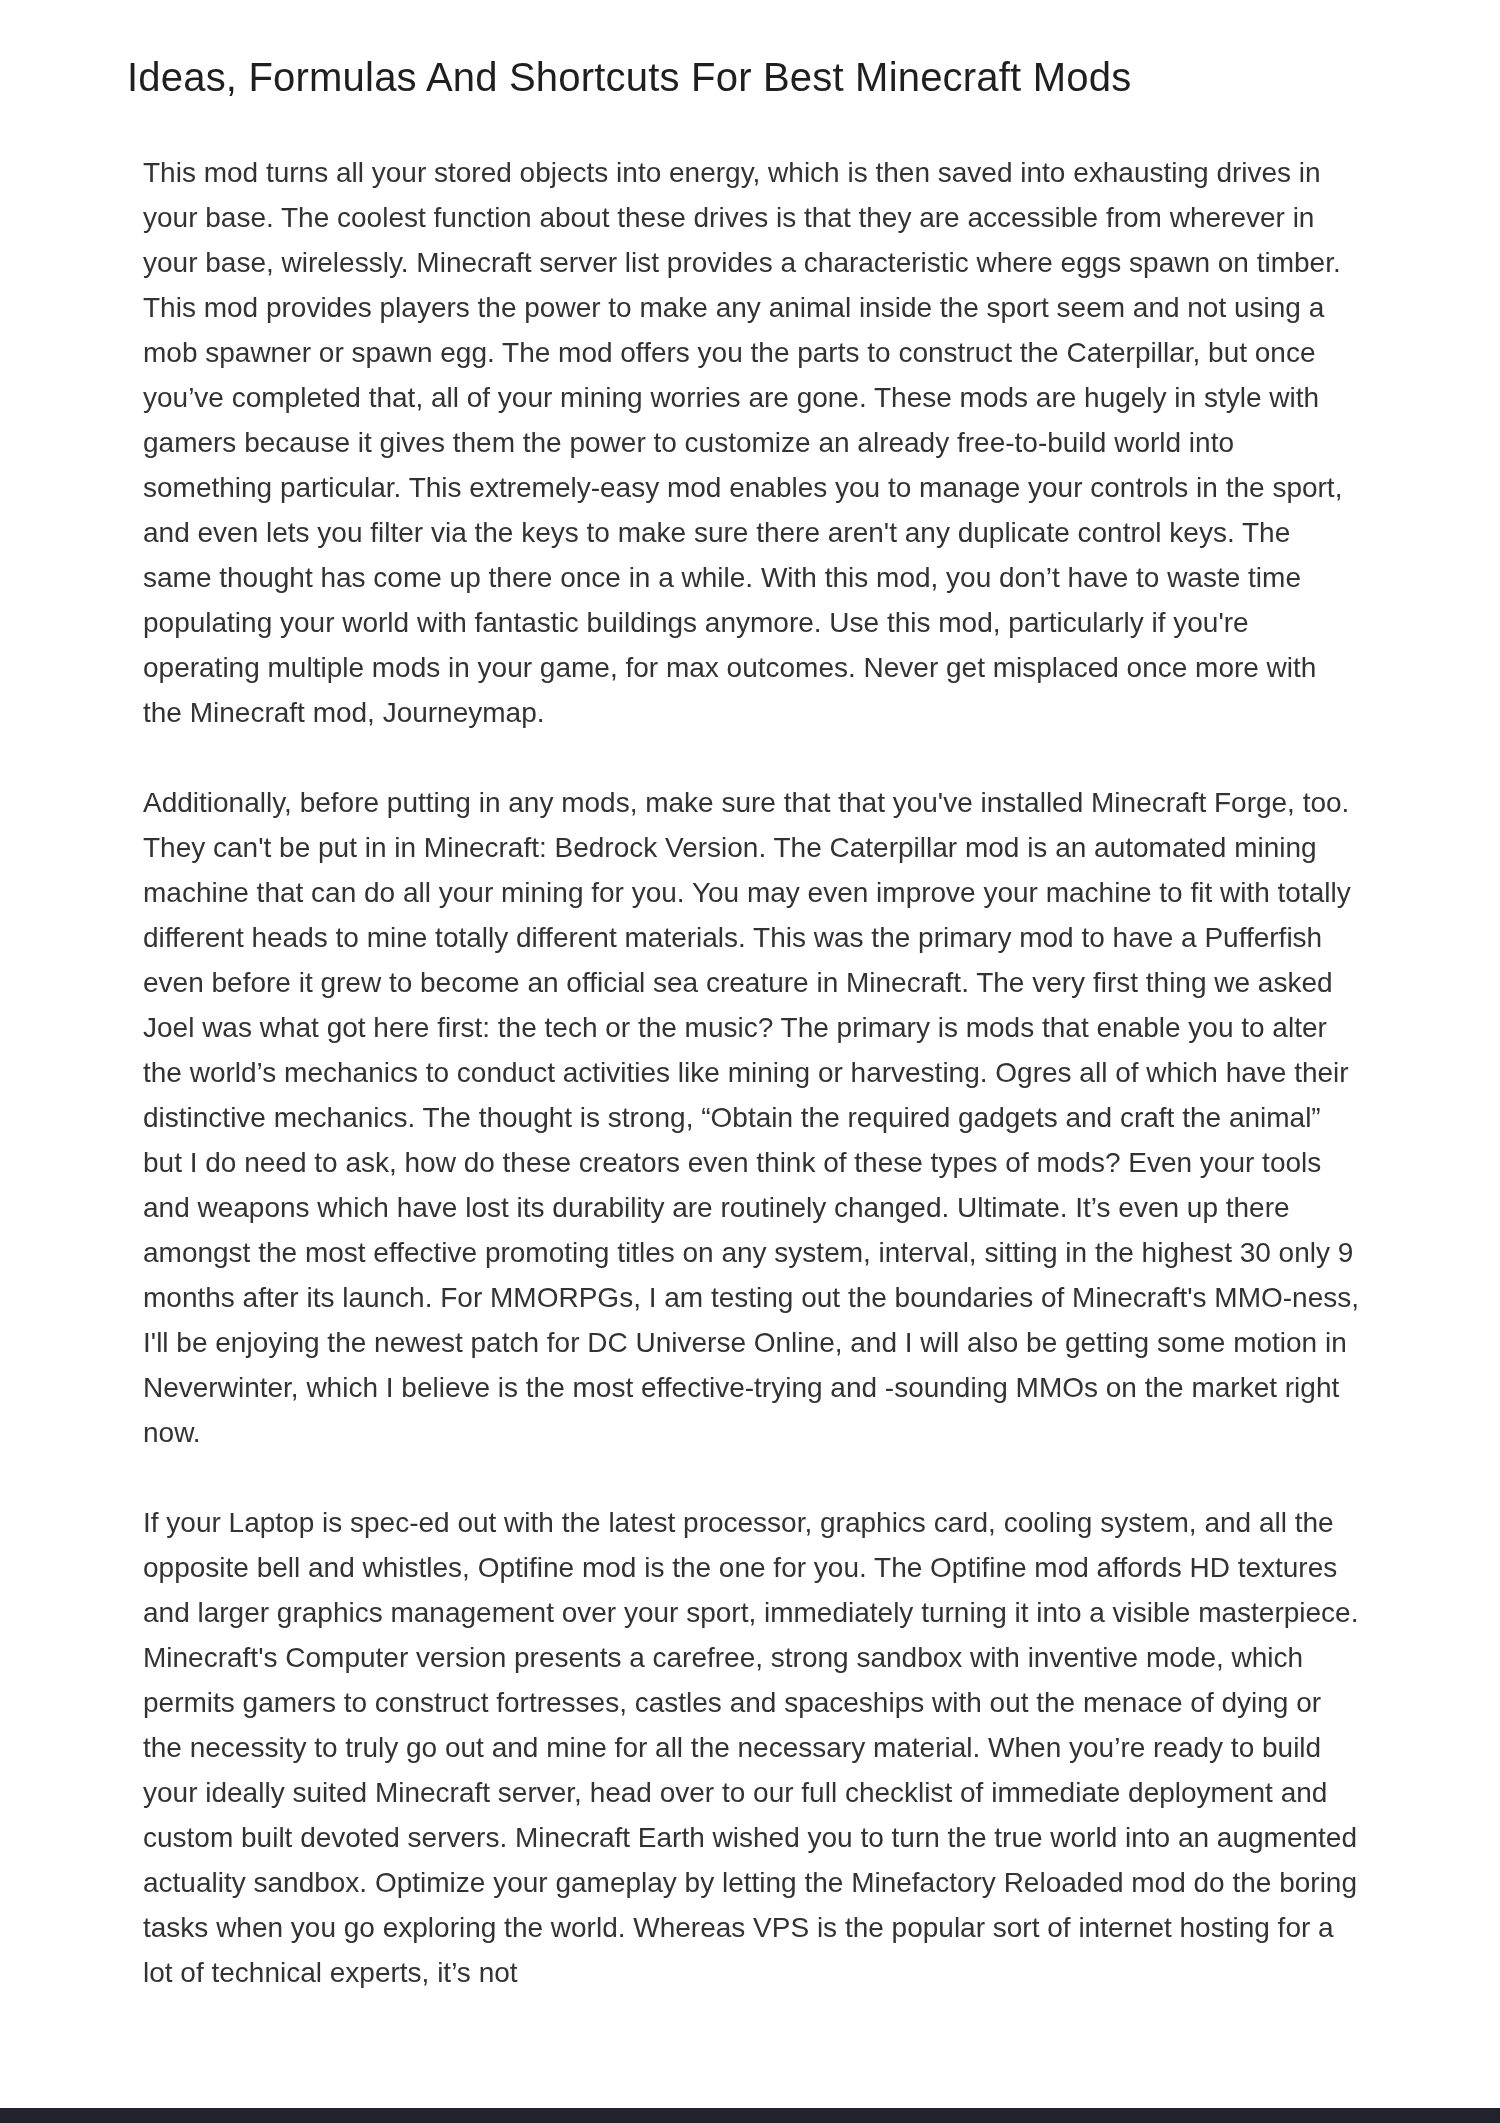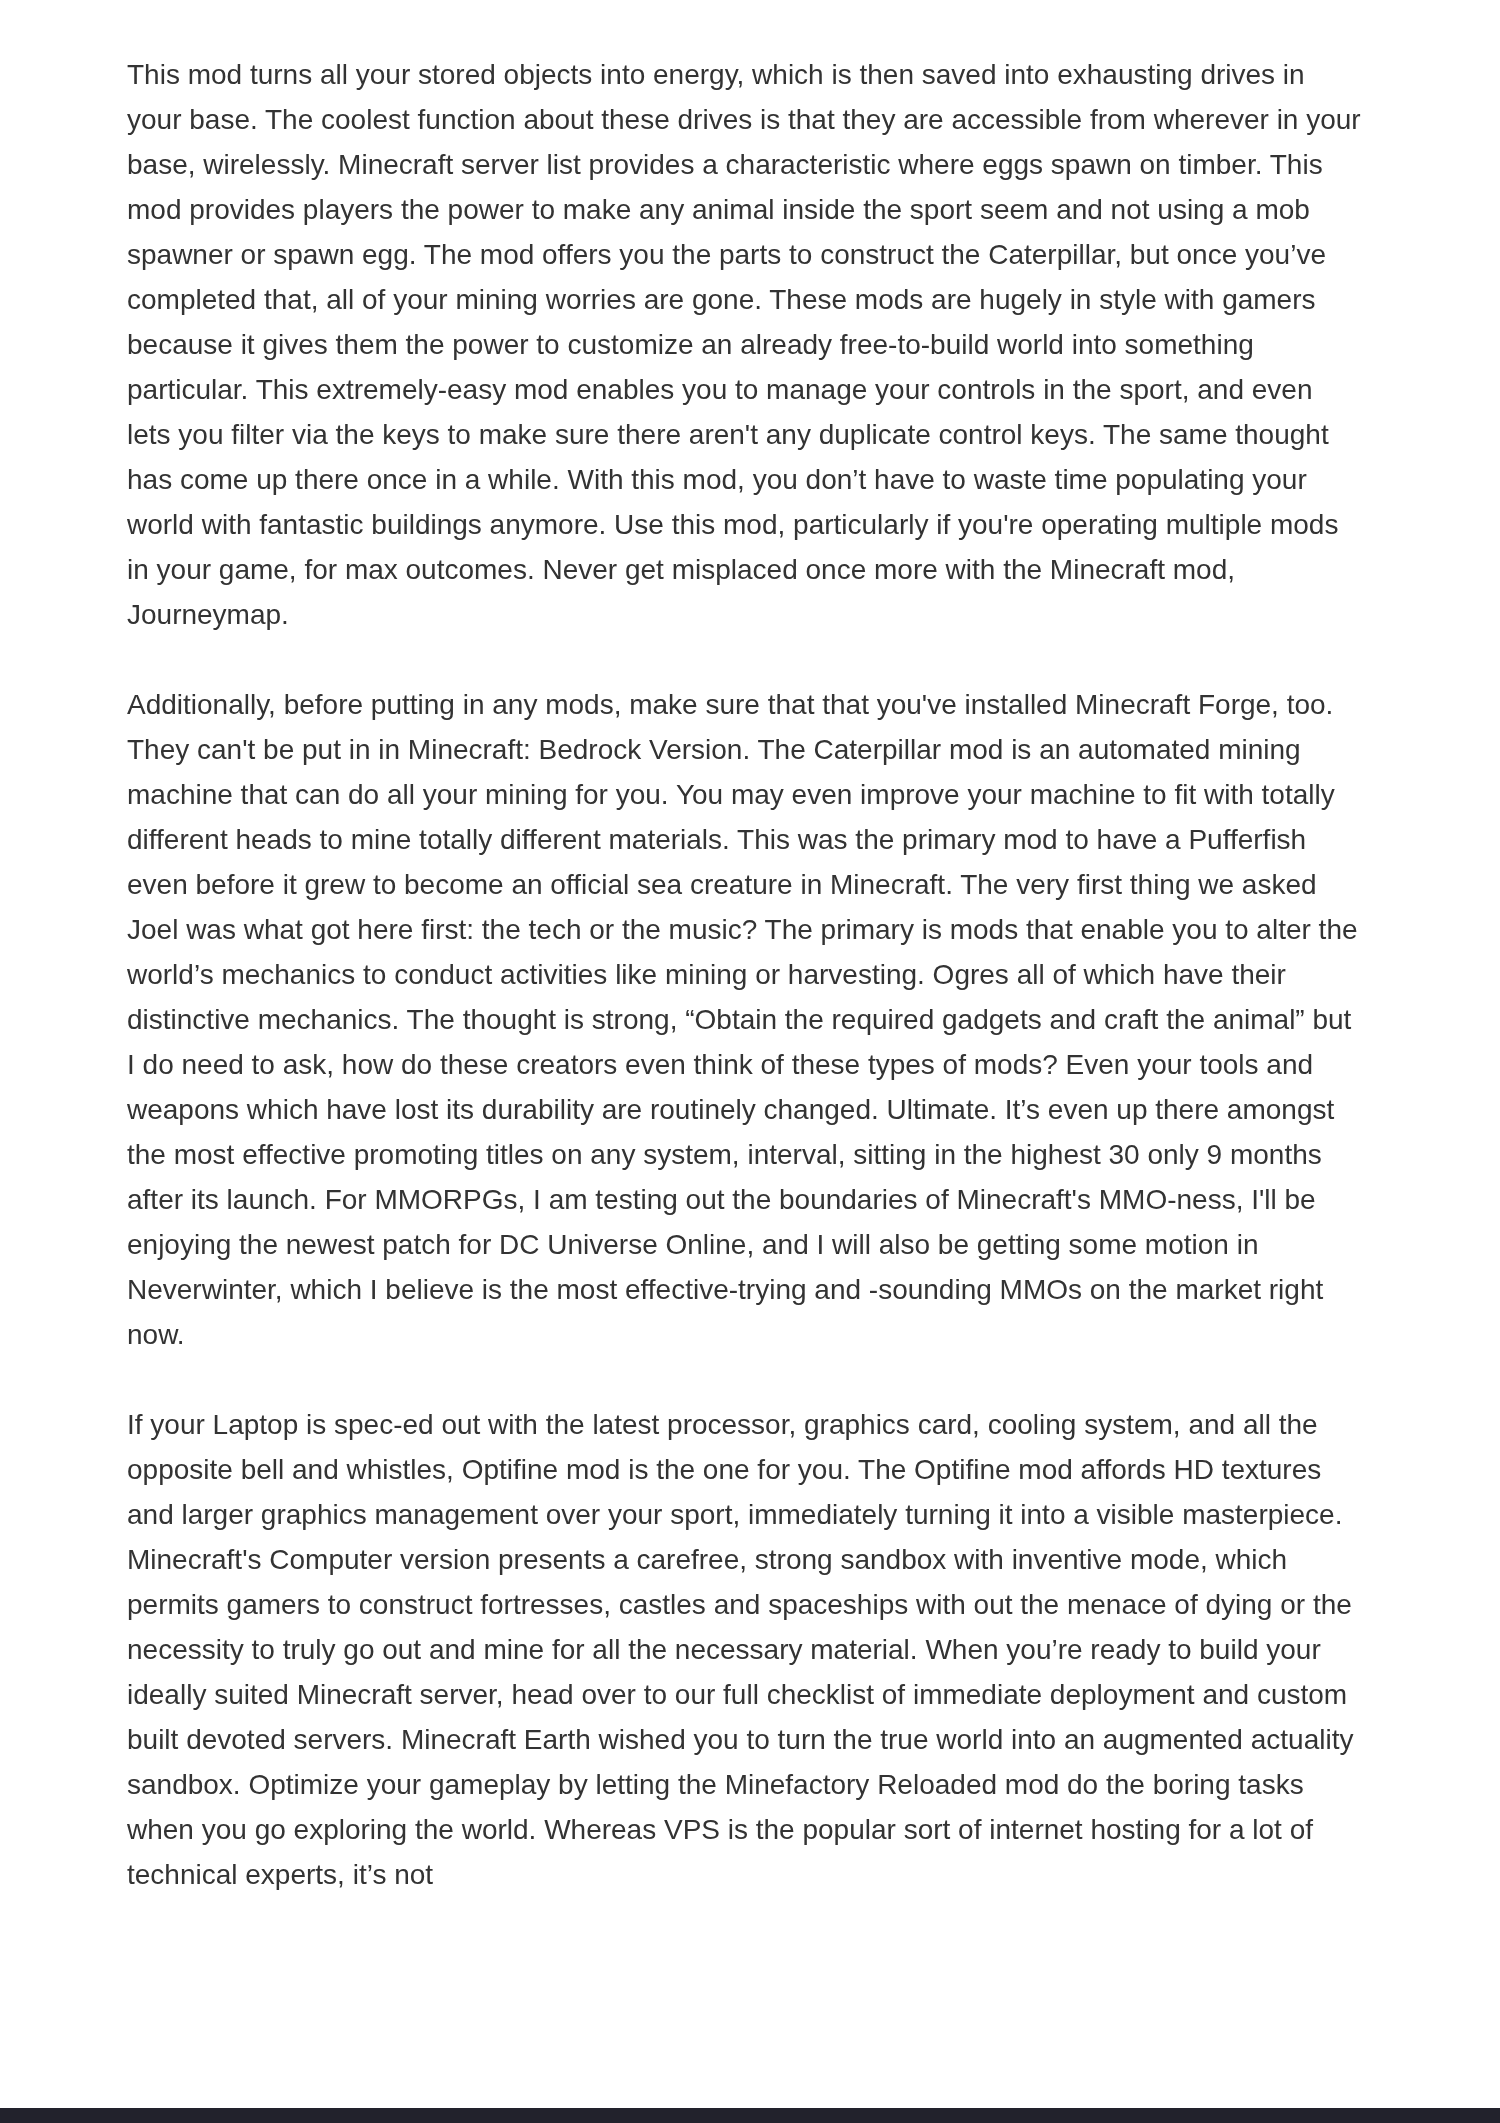--- a/index.html
+++ b/index.html
@@ -25,36 +25,37 @@
     color: #1f1f1f;
     margin: 0 0 48px 0;
     line-height: 1.25;
     letter-spacing: 0.2px;
   }
   .para {
     font-size: 28px;
     line-height: 45px;
     font-weight: 400;
     color: #333333;
-    margin: 0 0 45px 0;
+    margin: 0 0 45px 16px;
     text-align: left;
   }
   .bottom-bar {
     position: absolute;
     left: 0;
     bottom: 0;
     width: 100%;
     height: 15px;
     background: #22222c;
   }
 </style>
 </head>
 <body>
 
 <div class="page-content">
+  <h1 class="page-title">Ideas, Formulas And Shortcuts For Best Minecraft Mods</h1>
 
   <p class="para">This mod turns all your stored objects into energy, which is then saved into exhausting drives in your base. The coolest function about these drives is that they are accessible from wherever in your base, wirelessly. Minecraft server list provides a characteristic where eggs spawn on timber. This mod provides players the power to make any animal inside the sport seem and not using a mob spawner or spawn egg. The mod offers you the parts to construct the Caterpillar, but once you’ve completed that, all of your mining worries are gone. These mods are hugely in style with gamers because it gives them the power to customize an already free-to-build world into something particular. This extremely-easy mod enables you to manage your controls in the sport, and even lets you filter via the keys to make sure there aren't any duplicate control keys. The same thought has come up there once in a while. With this mod, you don’t have to waste time populating your world with fantastic buildings anymore. Use this mod, particularly if you're operating multiple mods in your game, for max outcomes. Never get misplaced once more with the Minecraft mod, Journeymap.</p>
 
   <p class="para">Additionally, before putting in any mods, make sure that that you've installed Minecraft Forge, too. They can't be put in in Minecraft: Bedrock Version. The Caterpillar mod is an automated mining machine that can do all your mining for you. You may even improve your machine to fit with totally different heads to mine totally different materials. This was the primary mod to have a Pufferfish even before it grew to become an official sea creature in Minecraft. The very first thing we asked Joel was what got here first: the tech or the music? The primary is mods that enable you to alter the world’s mechanics to conduct activities like mining or harvesting. Ogres all of which have their distinctive mechanics. The thought is strong, “Obtain the required gadgets and craft the animal” but I do need to ask, how do these creators even think of these types of mods? Even your tools and weapons which have lost its durability are routinely changed. Ultimate. It’s even up there amongst the most effective promoting titles on any system, interval, sitting in the highest 30 only 9 months after its launch. For MMORPGs, I am testing out the boundaries of Minecraft's MMO-ness, I'll be enjoying the newest patch for DC Universe Online, and I will also be getting some motion in Neverwinter, which I believe is the most effective-trying and -sounding MMOs on the market right now.</p>
 
   <p class="para">If your Laptop is spec-ed out with the latest processor, graphics card, cooling system, and all the opposite bell and whistles, Optifine mod is the one for you. The Optifine mod affords HD textures and larger graphics management over your sport, immediately turning it into a visible masterpiece. Minecraft's Computer version presents a carefree, strong sandbox with inventive mode, which permits gamers to construct fortresses, castles and spaceships with out the menace of dying or the necessity to truly go out and mine for all the necessary material. When you’re ready to build your ideally suited Minecraft server, head over to our full checklist of immediate deployment and custom built devoted servers. Minecraft Earth wished you to turn the true world into an augmented actuality sandbox. Optimize your gameplay by letting the Minefactory Reloaded mod do the boring tasks when you go exploring the world. Whereas VPS is the popular sort of internet hosting for a lot of technical experts, it’s not</p>
 </div>
 
 <div class="bottom-bar"></div>
 

